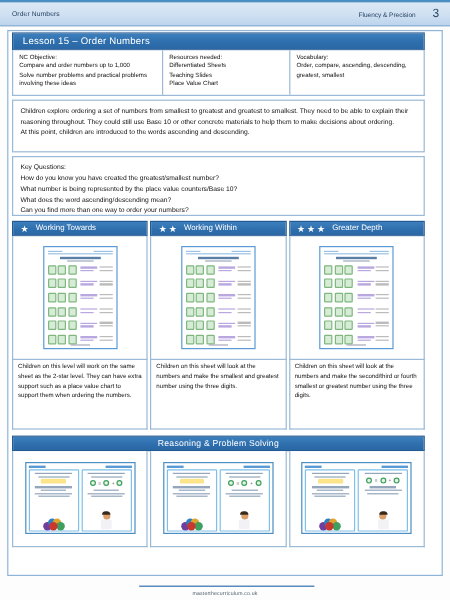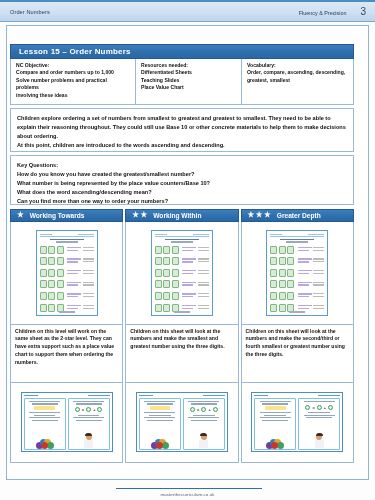--- a/index.html
+++ b/index.html
@@ -36,22 +36,22 @@
   .topbar-page { font-size: 10px; color: #2a4a68; }
 
   
   .frame {
     position: absolute; left: 6px; top: 25px;
     width: 363px; height: 455px;
     border: 1px solid #8fb4d6;
     background: #fff;
   }
   .inner {
-    position: absolute; left: 10px; top: 44px;
-    width: 355px; height: 451px; font-weight: bold;
+    position: absolute; left: 10px; top: 27px;
+    width: 355px; height: 451px;
   }
 
   
   .lesson-bar {
     width: 344px; height: 15px;
     background: linear-gradient(to bottom,#3d7fbd 0%,#2f6fae 50%,#2a67a4 100%);
     border: 1px solid #235a93;
     display: flex; align-items: center;
   }
   .lesson-bar span {
@@ -541,20 +541,23 @@
             <div class="ws-foot"></div>
           </div>
         </div>
         <div class="desc-box">
           <p>Children on this sheet will look at the numbers and make the second/third or fourth smallest or greatest number using the three digits.</p>
         </div>
       </div>
 
     </div>
 
+    <div class="reason-bar">
+      <span>Reasoning &amp; Problem Solving</span>
+    </div>
 
     <div class="reason-wrap">
 
       <div class="reason-col">
         <div class="reason-box">
           <div class="rs">
             <div class="rs-top">
                 <i class="a"></i>
                 <i class="b"></i>
               </div>

